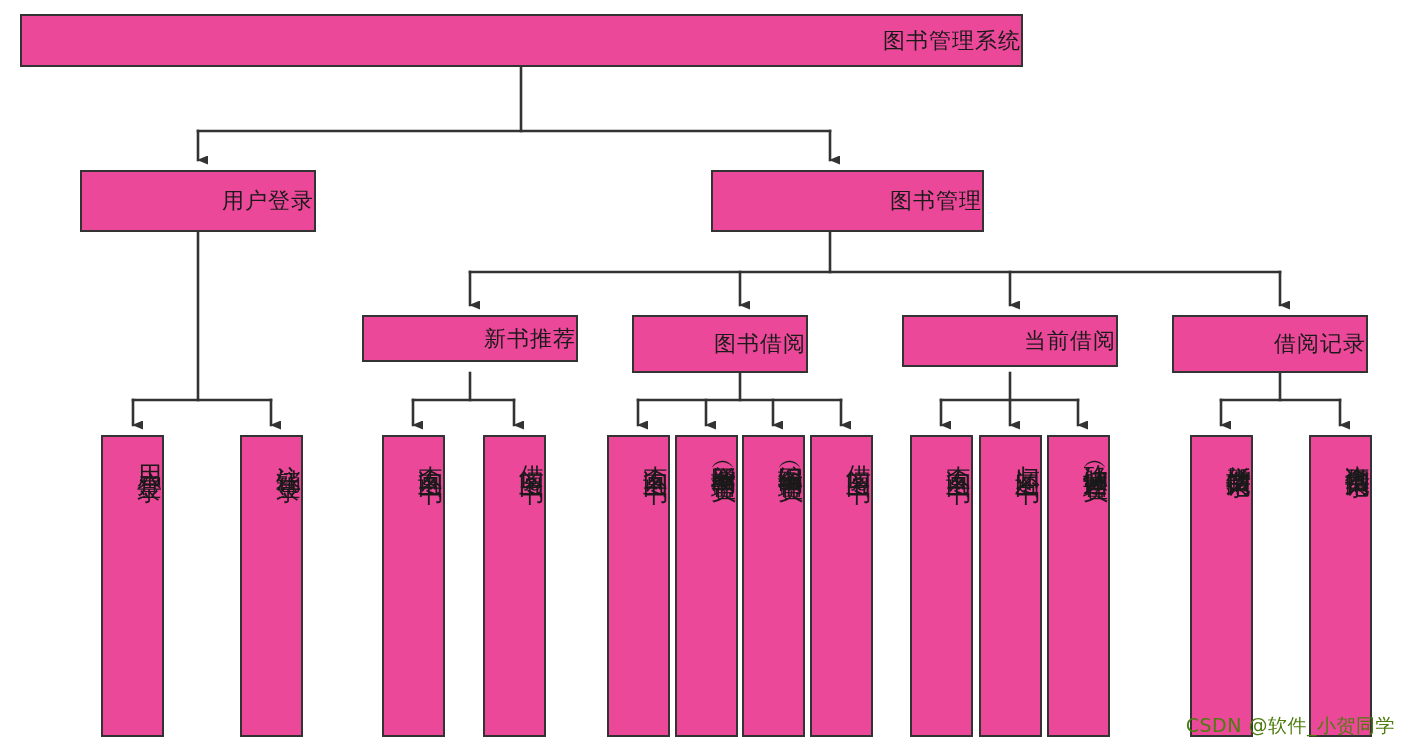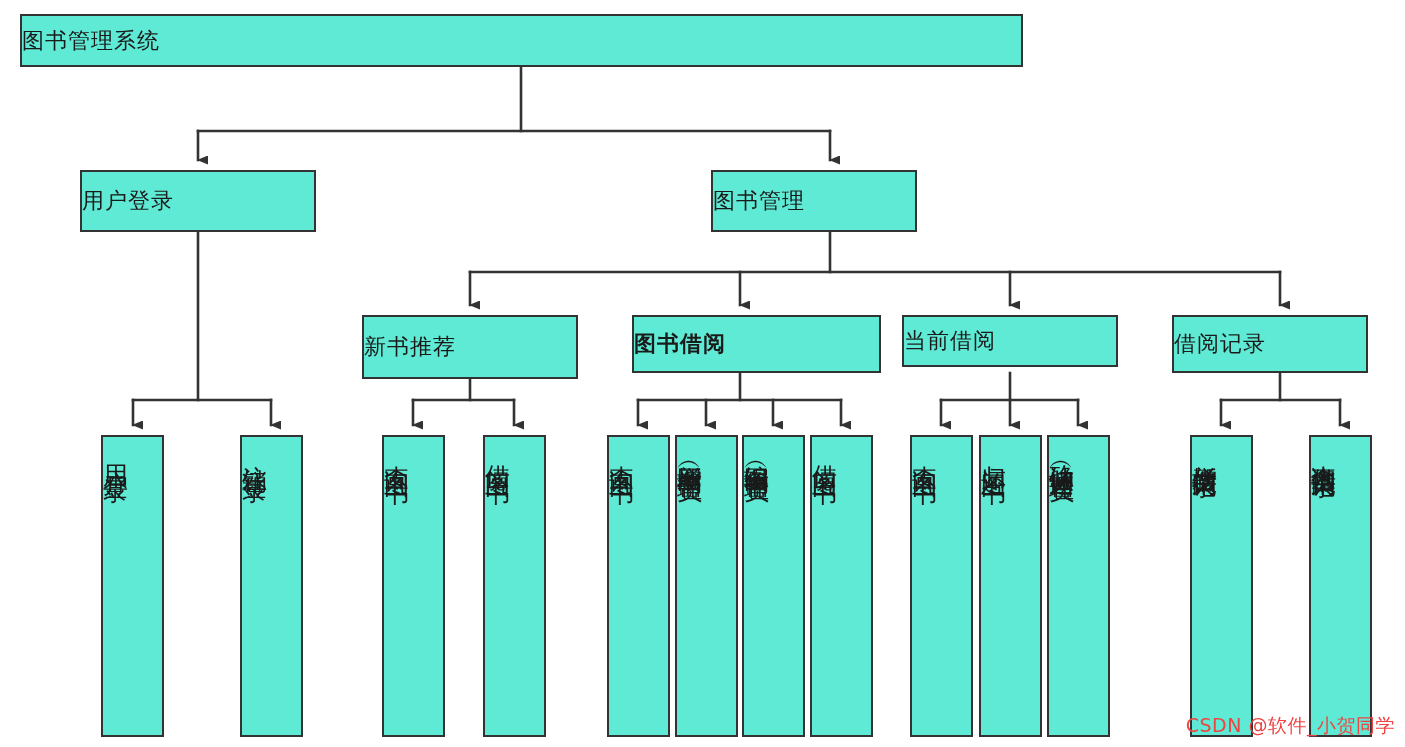--- a/index.html
+++ b/index.html
@@ -22,25 +22,25 @@
     position: absolute;
     left: 0;
     top: 0;
     width: 1405px;
     height: 747px;
     pointer-events: none;
   }
   .node {
     position: absolute;
     box-sizing: border-box;
-    background: #5eead4;
+    background: #ec4899;
     border: 2px solid #333333;
     display: flex;
     align-items: center;
-    justify-content: flex-start;
+    justify-content: flex-end;
     z-index: 2;
   }
   .node-label {
     color: #1a1a1a;
     text-align: center;
     line-height: 1.15;
     white-space: nowrap;
   }
   
   .node.horiz .node-label {
@@ -62,21 +62,21 @@
   }
   .node.vert.tall .node-label {
     font-size: 25px;
     letter-spacing: 2px;
   }
   #watermark {
     position: absolute;
     right: 10px;
     bottom: 8px;
     font-size: 19px;
-    color: #ef4444;
+    color: #4d7c0f;
     letter-spacing: 0.5px;
     z-index: 5;
     white-space: nowrap;
   }
 </style>
 </head>
 <body>
 
 <div id="canvas">
 
@@ -131,29 +131,29 @@
   </svg>
 
   <div class="node horiz" style="left:20px; top:14px; width:1003px; height:53px;">
     <span class="node-label">图书管理系统</span>
   </div>
 
   <div class="node horiz" style="left:80px; top:170px; width:236px; height:62px;">
     <span class="node-label">用户登录</span>
   </div>
 
-  <div class="node horiz" style="left:711px; top:170px; width:206px; height:62px;">
+  <div class="node horiz" style="left:711px; top:170px; width:273px; height:62px;">
     <span class="node-label">图书管理</span>
   </div>
 
-  <div class="node horiz" style="left:362px; top:315px; width:216px; height:64px;">
+  <div class="node horiz" style="left:362px; top:315px; width:216px; height:47px;">
     <span class="node-label">新书推荐</span>
   </div>
 
-  <div class="node horiz" style="left:632px; top:315px; width:249px; height:58px;font-weight:bold;">
+  <div class="node horiz" style="left:632px; top:315px; width:176px; height:58px;">
     <span class="node-label">图书借阅</span>
   </div>
 
   <div class="node horiz" style="left:902px; top:315px; width:216px; height:52px;">
     <span class="node-label">当前借阅</span>
   </div>
 
   <div class="node horiz" style="left:1172px; top:315px; width:196px; height:58px;">
     <span class="node-label">借阅记录</span>
   </div>

